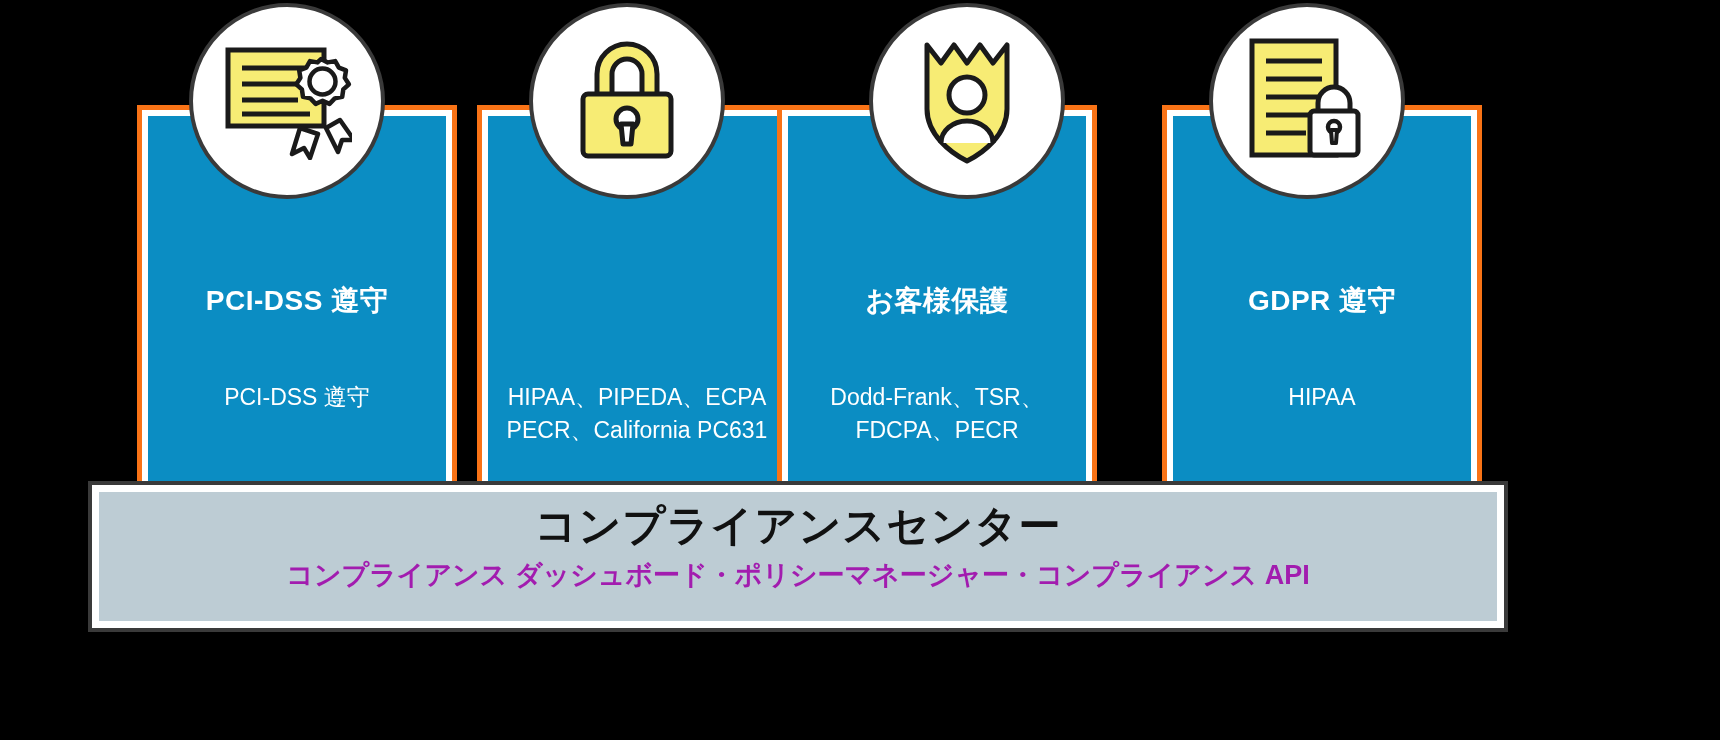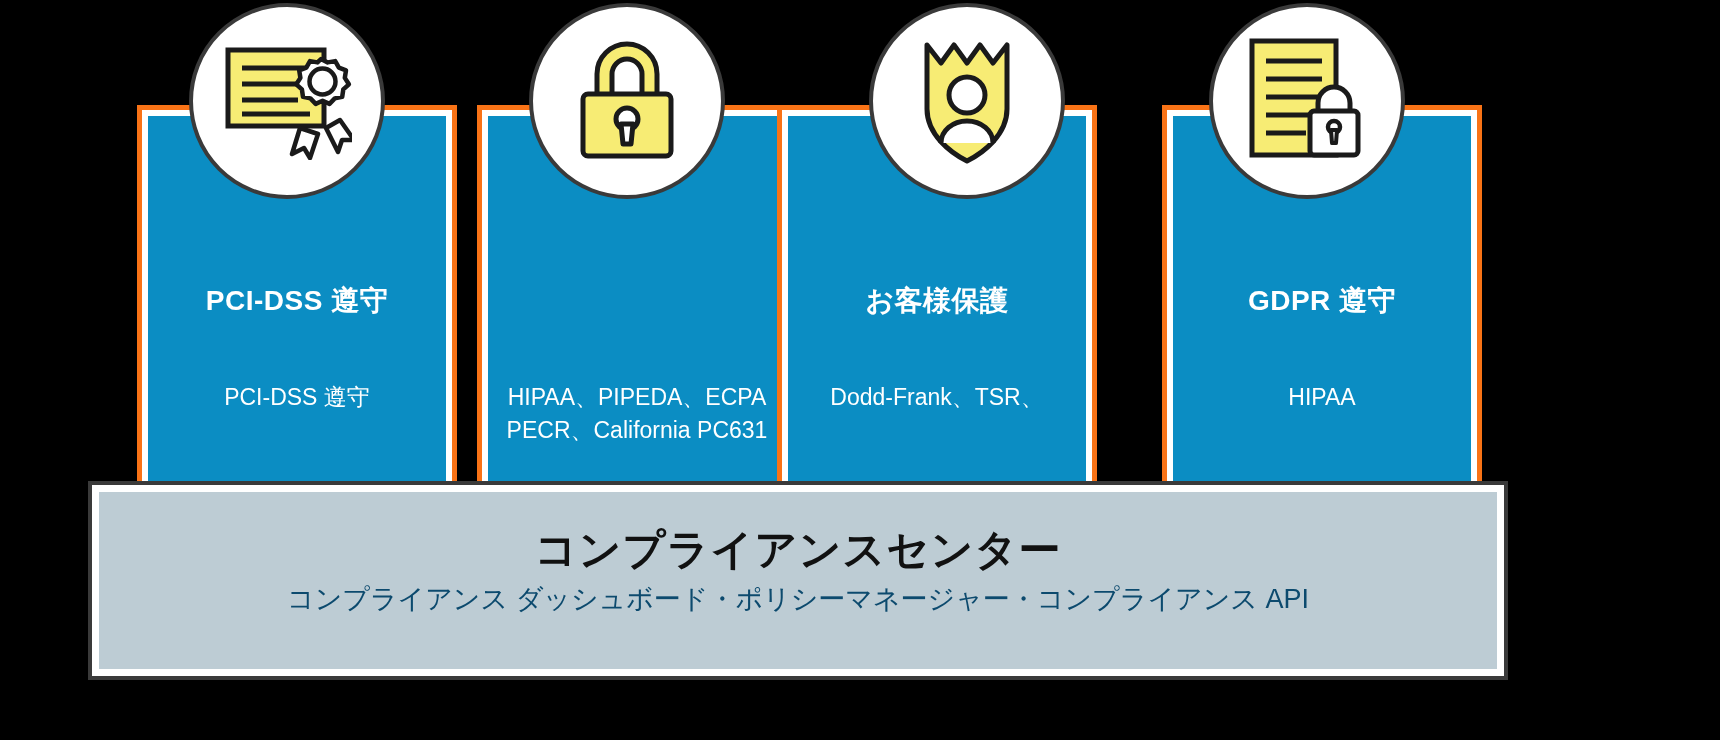--- a/index.html
+++ b/index.html
@@ -89,21 +89,21 @@
   #bubble-3 { left: 869px; }
   #bubble-4 { left: 1209px; }
   .bubble svg { display: block; }
 
   
   #bottom-bar {
     position: absolute;
     left: 88px;
     top: 481px;
     width: 1420px;
-    height: 199px;
+    height: 151px;
     box-sizing: border-box;
     border: 4px solid #3a3a3a;
     background: #ffffff;
     padding: 7px;
   }
   #bottom-inner {
     width: 100%;
     height: 100%;
     background: #bdccd4;
     display: flex;
@@ -115,23 +115,23 @@
   }
   #bottom-title {
     color: #111111;
     font-size: 42px;
     font-weight: bold;
     letter-spacing: 1px;
     line-height: 1.1;
     margin-bottom: 10px;
   }
   #bottom-subtitle {
-    color: #0c4a6e;
+    color: #a21caf;
     font-size: 27px;
-    font-weight: normal;
+    font-weight: bold;
     line-height: 1.2;
     white-space: nowrap;
   }
 </style>
 </head>
 <body>
 
 <div id="stage">
 
   <div class="pillar" id="pillar-1">
@@ -151,20 +151,21 @@
         <span class="l2">PECR、California PC631</span>
       </div>
     </div>
   </div>
 
   <div class="pillar" id="pillar-3">
     <div class="pillar-inner">
       <div class="pillar-title">お客様保護</div>
       <div class="pillar-desc">
         <span class="l1">Dodd-Frank、TSR、</span>
+        <span class="l2">FDCPA、PECR</span>
       </div>
     </div>
   </div>
 
   <div class="pillar" id="pillar-4">
     <div class="pillar-inner">
       <div class="pillar-title">GDPR 遵守</div>
       <div class="pillar-desc">
         <span class="l1">HIPAA</span>
         <span class="l2"></span>

